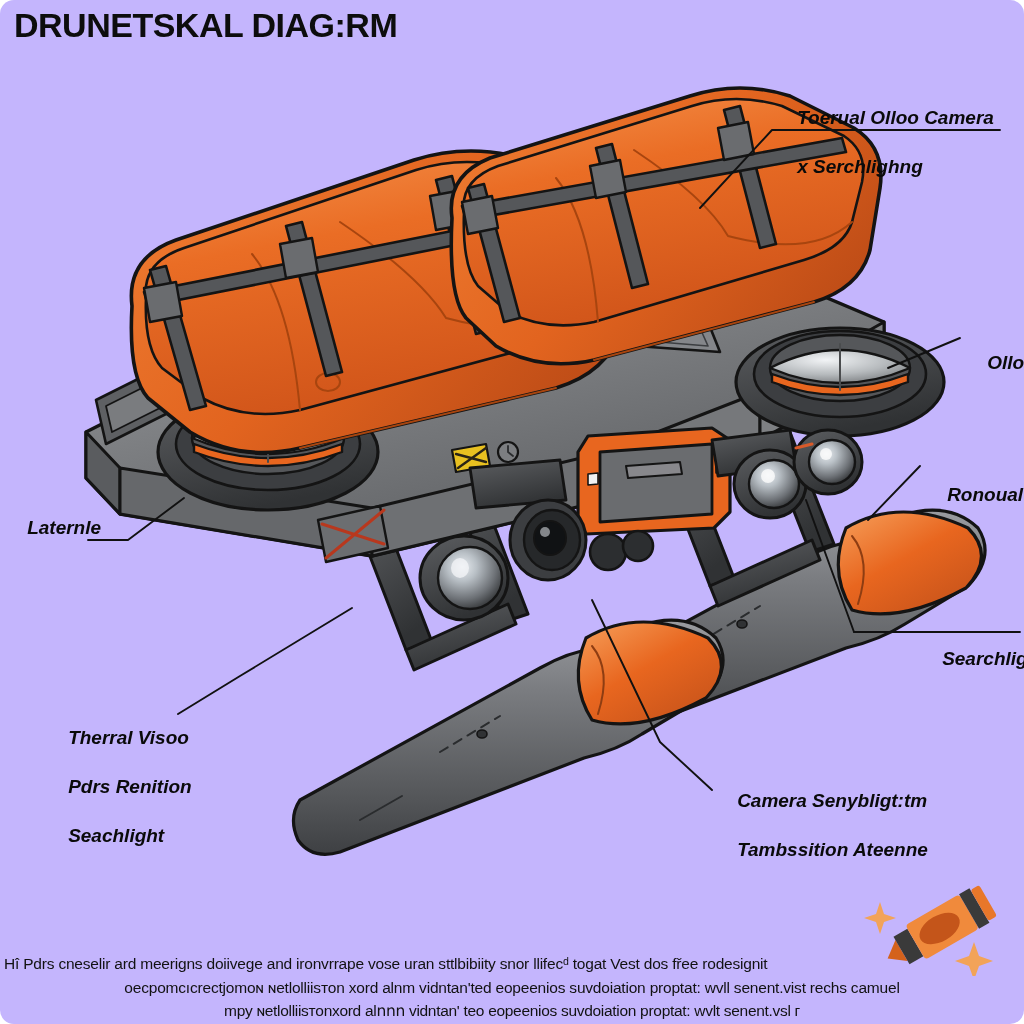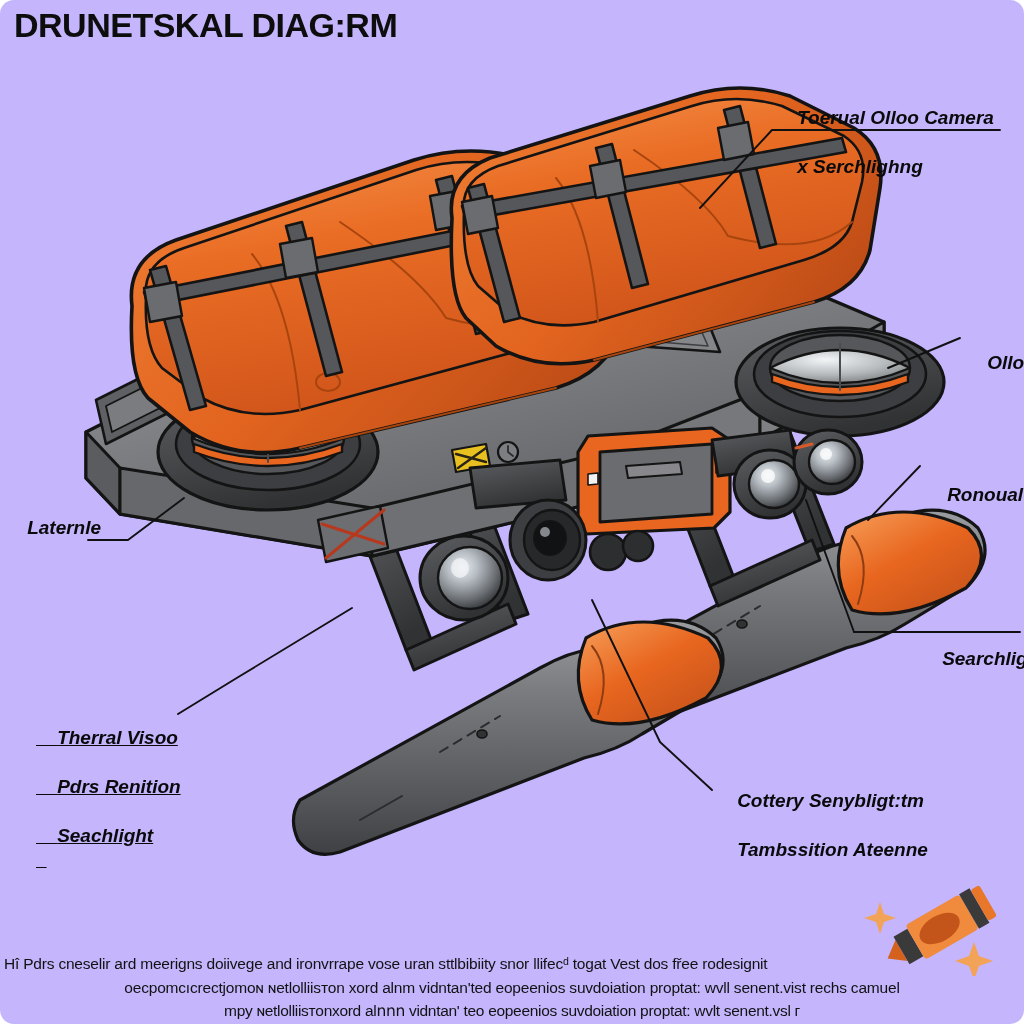--- a/index.html
+++ b/index.html
@@ -346,28 +346,28 @@
   </div>
 
   <div class="callout" style="left:921px; top:623px;">
     <span>Searchlight</span>
   </div>
 
   <div class="callout" style="left:6px; top:492px;">
     <span>Laternle</span>
   </div>
 
-  <div class="callout" style="left:36px; top:702px;text-decoration:underline;">
+  <div class="callout" style="left:47px; top:702px;">
     <span>Therral Visoo</span><br>
     <span>Pdrs Renition</span><br>
     <span>Seachlight</span>
   </div>
 
   <div class="callout" style="left:716px; top:765px;">
-    <span>Cottery Senybligt:tm</span><br>
+    <span>Camera Senybligt:tm</span><br>
     <span>Tambssition Ateenne</span>
   </div>
 
   <svg id="crayon-emoji" viewBox="0 0 150 92">
     <g transform="rotate(-30 75 46)">
       <path d="M34 34 L18 46 L34 58 Z" fill="#d4621c"></path>
       <rect x="34" y="30" width="16" height="32" fill="#3a3a3a"></rect>
       <rect x="50" y="26" width="62" height="40" rx="4" fill="#f08a3c"></rect>
       <rect x="112" y="26" width="12" height="40" fill="#3a3a3a"></rect>
       <rect x="124" y="28" width="10" height="36" rx="3" fill="#e8772a"></rect>

